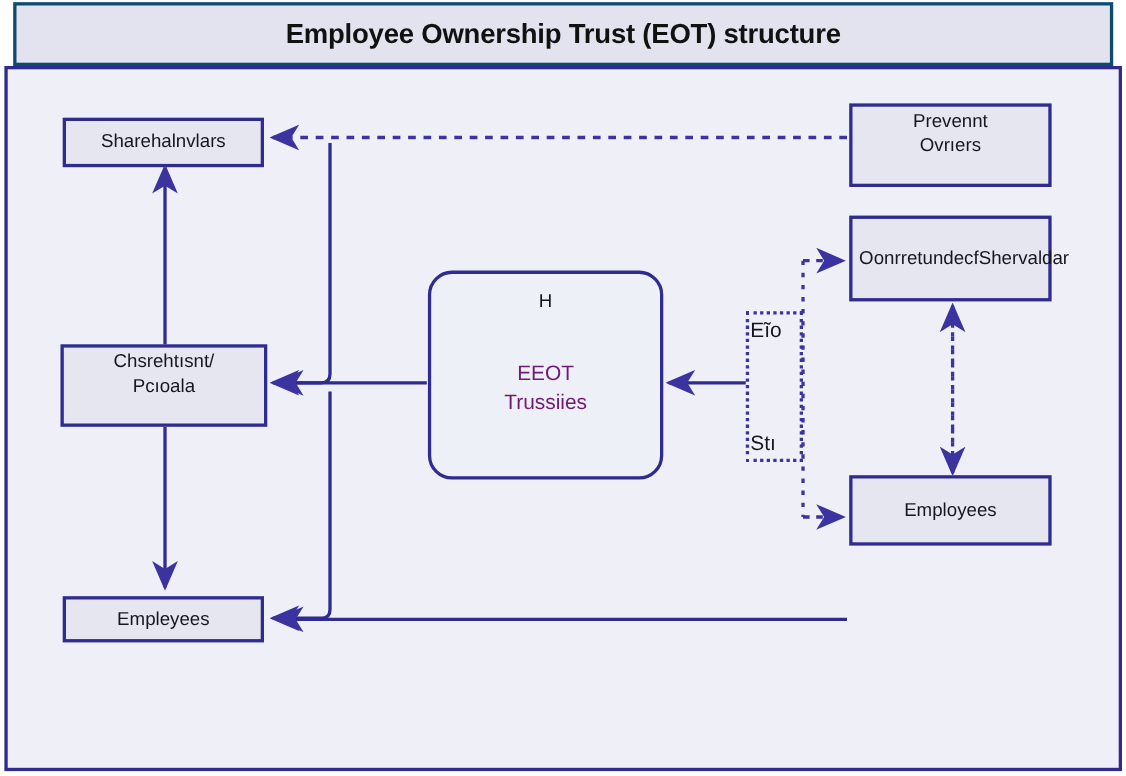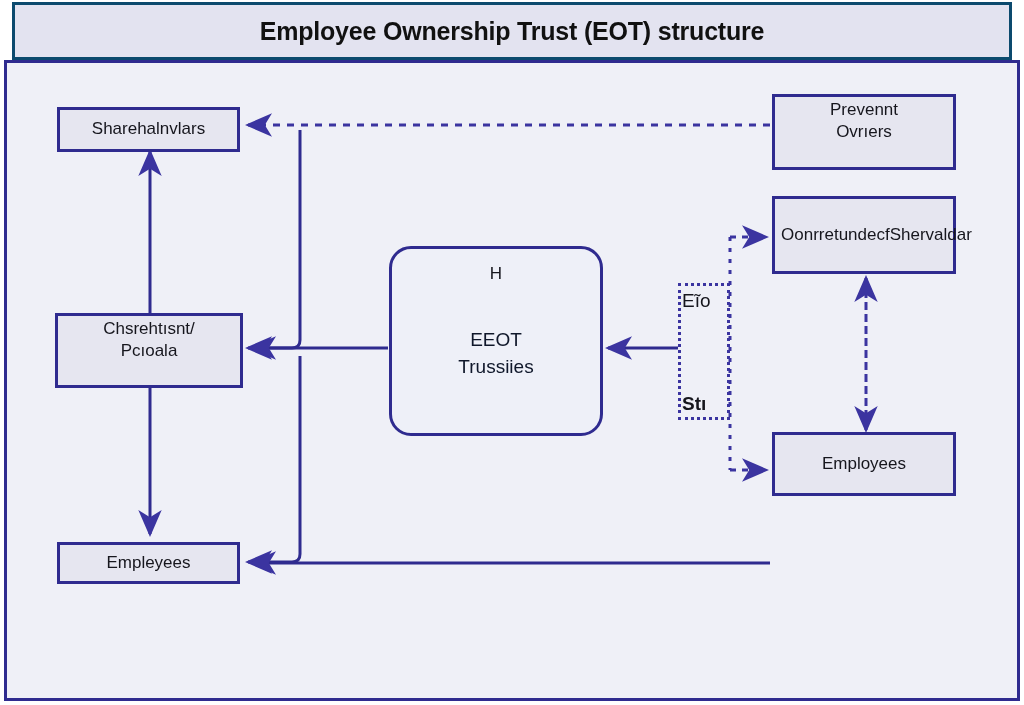--- a/index.html
+++ b/index.html
@@ -76,21 +76,21 @@
     text-align: center;
   }
   .eot-top {
     top: 14px;
     font-size: 17px;
     color: #16161d;
   }
   .eot-mid {
     top: 78px;
     font-size: 19px;
-    color: #0f172a;
+    color: #701a75;
     line-height: 1.42;
   }
   
   .floating-label {
     position: absolute;
     font-size: 14px;
     color: #0369a1;
     white-space: nowrap;
     margin-top: 36px;
   }
@@ -181,21 +181,21 @@
   <div class="node rounded" style="left:389px; top:246px; width:214px; height:190px; display:block;">
     <div class="eot-inner eot-top">H</div>
     <div class="eot-inner eot-mid">
       <span>EEOT</span><br>
       <span>Trussiies</span>
     </div>
   </div>
 
   <div class="dash-group" style="left:678px; top:283px; width:52px; height:137px;"></div>
   <div class="dash-label" style="left:682px; top:290px; width:46px;">Eĩo</div>
-  <div class="dash-label" style="left:682px; top:393px; width:46px;font-weight:bold;">Stı</div>
+  <div class="dash-label" style="left:682px; top:393px; width:46px;">Stı</div>
 
   <div class="node" style="left:772px; top:94px; width:184px; height:76px; flex-direction:column;">
     <span>Prevennt</span>
     <span class="l2">Ovrıers</span>
   </div>
 
   <div class="node" style="left:772px; top:196px; width:184px; height:78px; flex-direction:row;">
     <span>Oonrretundecf</span>
     <span class="l2">Shervaldar</span>
   </div>

